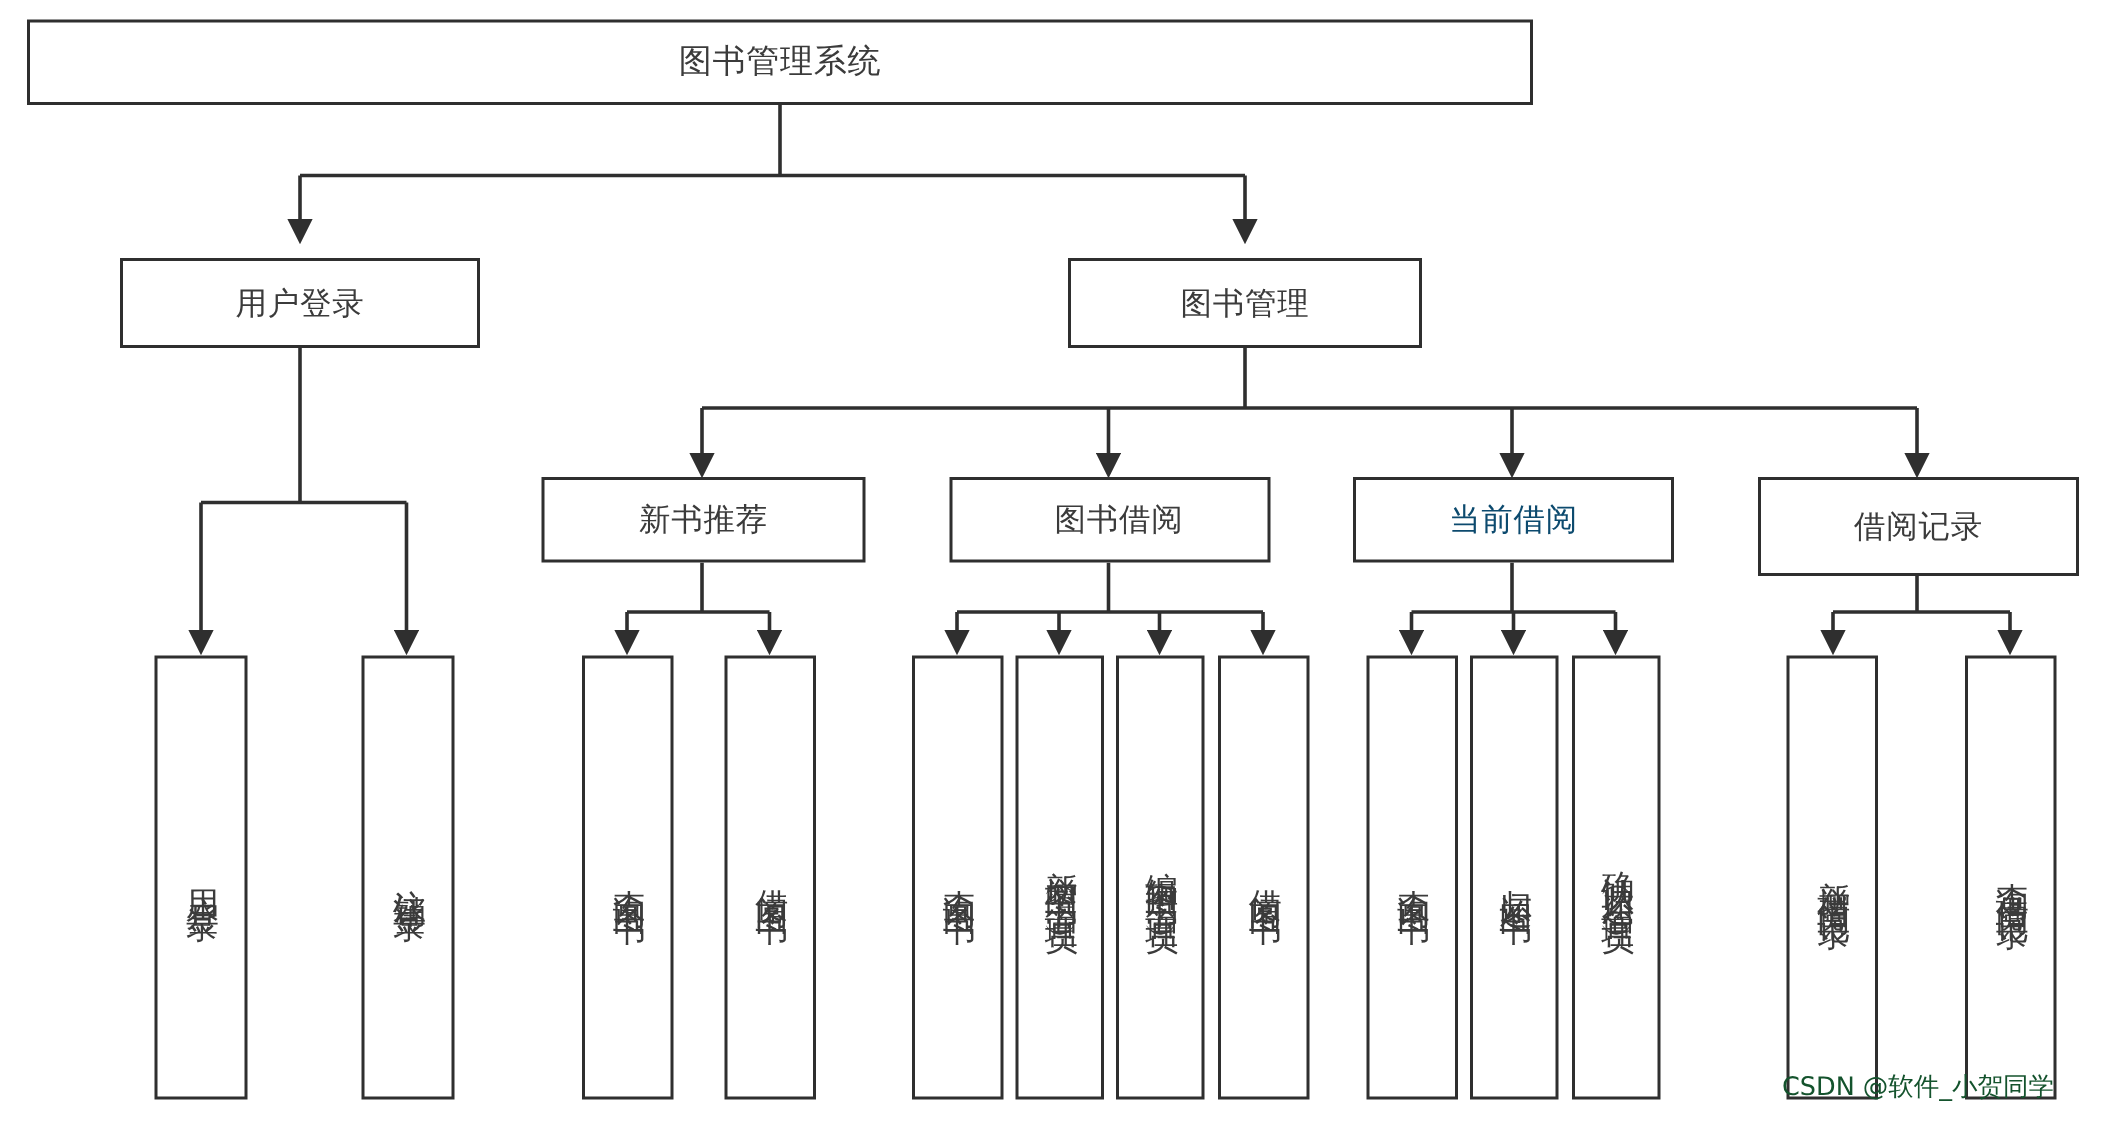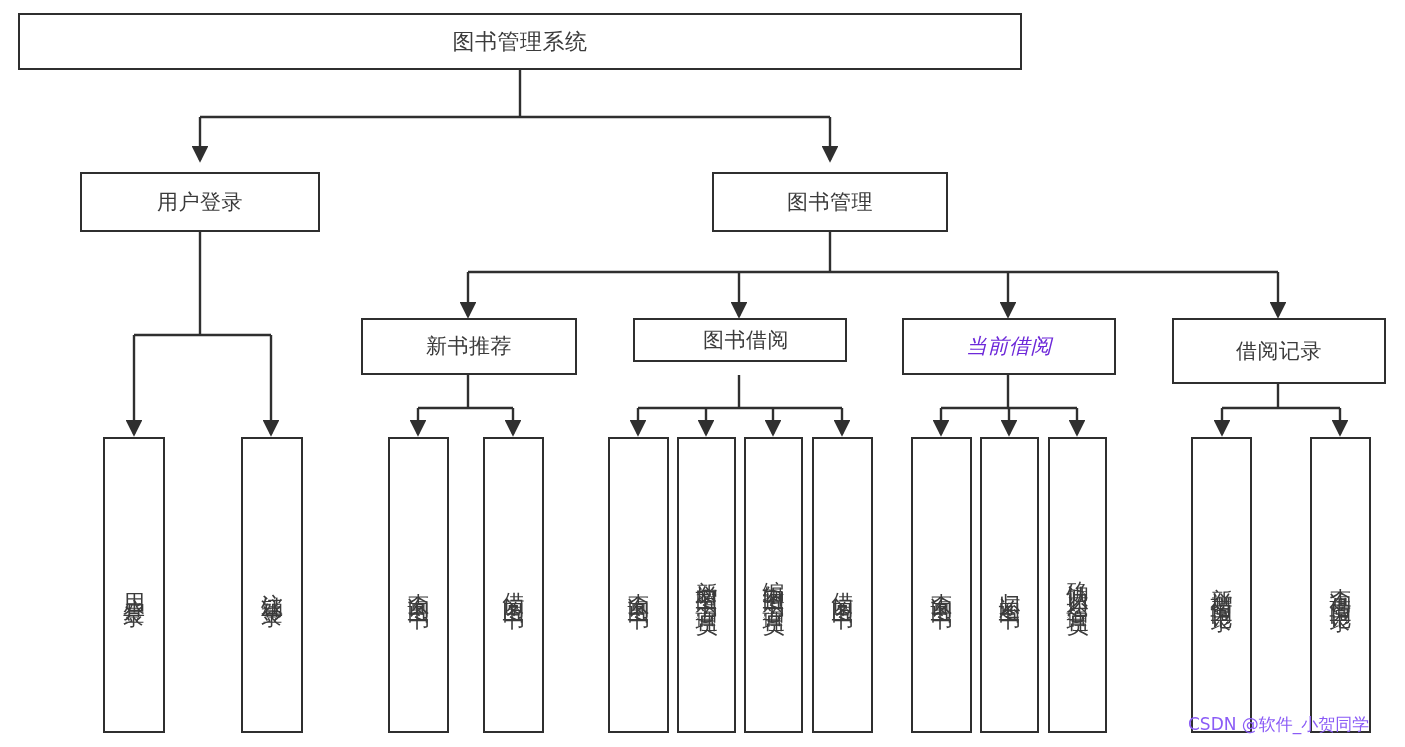--- a/index.html
+++ b/index.html
@@ -142,25 +142,25 @@
   <div class="node horiz" style="left: 80px; top: 172px; width: 240px; height: 60px; border-color: rgb(47, 47, 47);">
     <span class="label" style="color: rgb(59, 59, 59);">用户登录</span>
   </div>
   <div class="node horiz" style="left: 361px; top: 318px; width: 216px; height: 57px; border-color: rgb(47, 47, 47);">
     <span class="label" style="color: rgb(59, 59, 59);">新书推荐</span>
   </div>
 
   <div class="node horiz" style="left: 712px; top: 172px; width: 236px; height: 60px; border-color: rgb(47, 47, 47);">
     <span class="label" style="color: rgb(59, 59, 59);">图书管理</span>
   </div>
-  <div class="node horiz" style="left: 633px; top: 318px; width: 214px; height: 44px; border-color: rgb(47, 47, 47); padding-left: 12px;">
+  <div class="node horiz" style="left: 633px; top: 318px; width: 214px; height: 57px; border-color: rgb(47, 47, 47); padding-left: 12px;">
     <span class="label" style="color: rgb(59, 59, 59);">图书借阅</span>
   </div>
   <div class="node horiz" style="left: 902px; top: 318px; width: 214px; height: 57px; border-color: rgb(47, 47, 47);">
-    <span class="label" style="color: #6d28d9; font-style: italic;">当前借阅</span>
+    <span class="label" style="color: #0c4a6e;">当前借阅</span>
   </div>
   <div class="node horiz" style="left: 1172px; top: 318px; width: 214px; height: 66px; border-color: rgb(47, 47, 47);">
     <span class="label" style="color: rgb(59, 59, 59);">借阅记录</span>
   </div>
 
   <div class="node vert" style="left: 103px; top: 437px; width: 62px; height: 296px; border-color: rgb(47, 47, 47);">
     <span class="label" style="color: rgb(59, 59, 59);">用户登录</span>
   </div>
   <div class="node vert" style="left: 241px; top: 437px; width: 62px; height: 296px; border-color: rgb(47, 47, 47);">
     <span class="label" style="color: rgb(59, 59, 59);">注销登录</span>
@@ -196,15 +196,15 @@
     <span class="label" style="color: rgb(59, 59, 59);">确认归还（管理员）</span>
   </div>
 
   <div class="node vert" style="left: 1191px; top: 437px; width: 61px; height: 296px; border-color: rgb(47, 47, 47);">
     <span class="label" style="color: rgb(59, 59, 59);">新增借阅记录</span>
   </div>
   <div class="node vert" style="left: 1310px; top: 437px; width: 61px; height: 296px; border-color: rgb(47, 47, 47);">
     <span class="label" style="color: rgb(59, 59, 59);">查询借阅记录</span>
   </div>
 
-  <div id="watermark" style="color: #8b5cf6;">CSDN @软件_小贺同学</div>
+  <div id="watermark" style="color: #14532d;">CSDN @软件_小贺同学</div>
 
 </div>
 
 </body></html>

